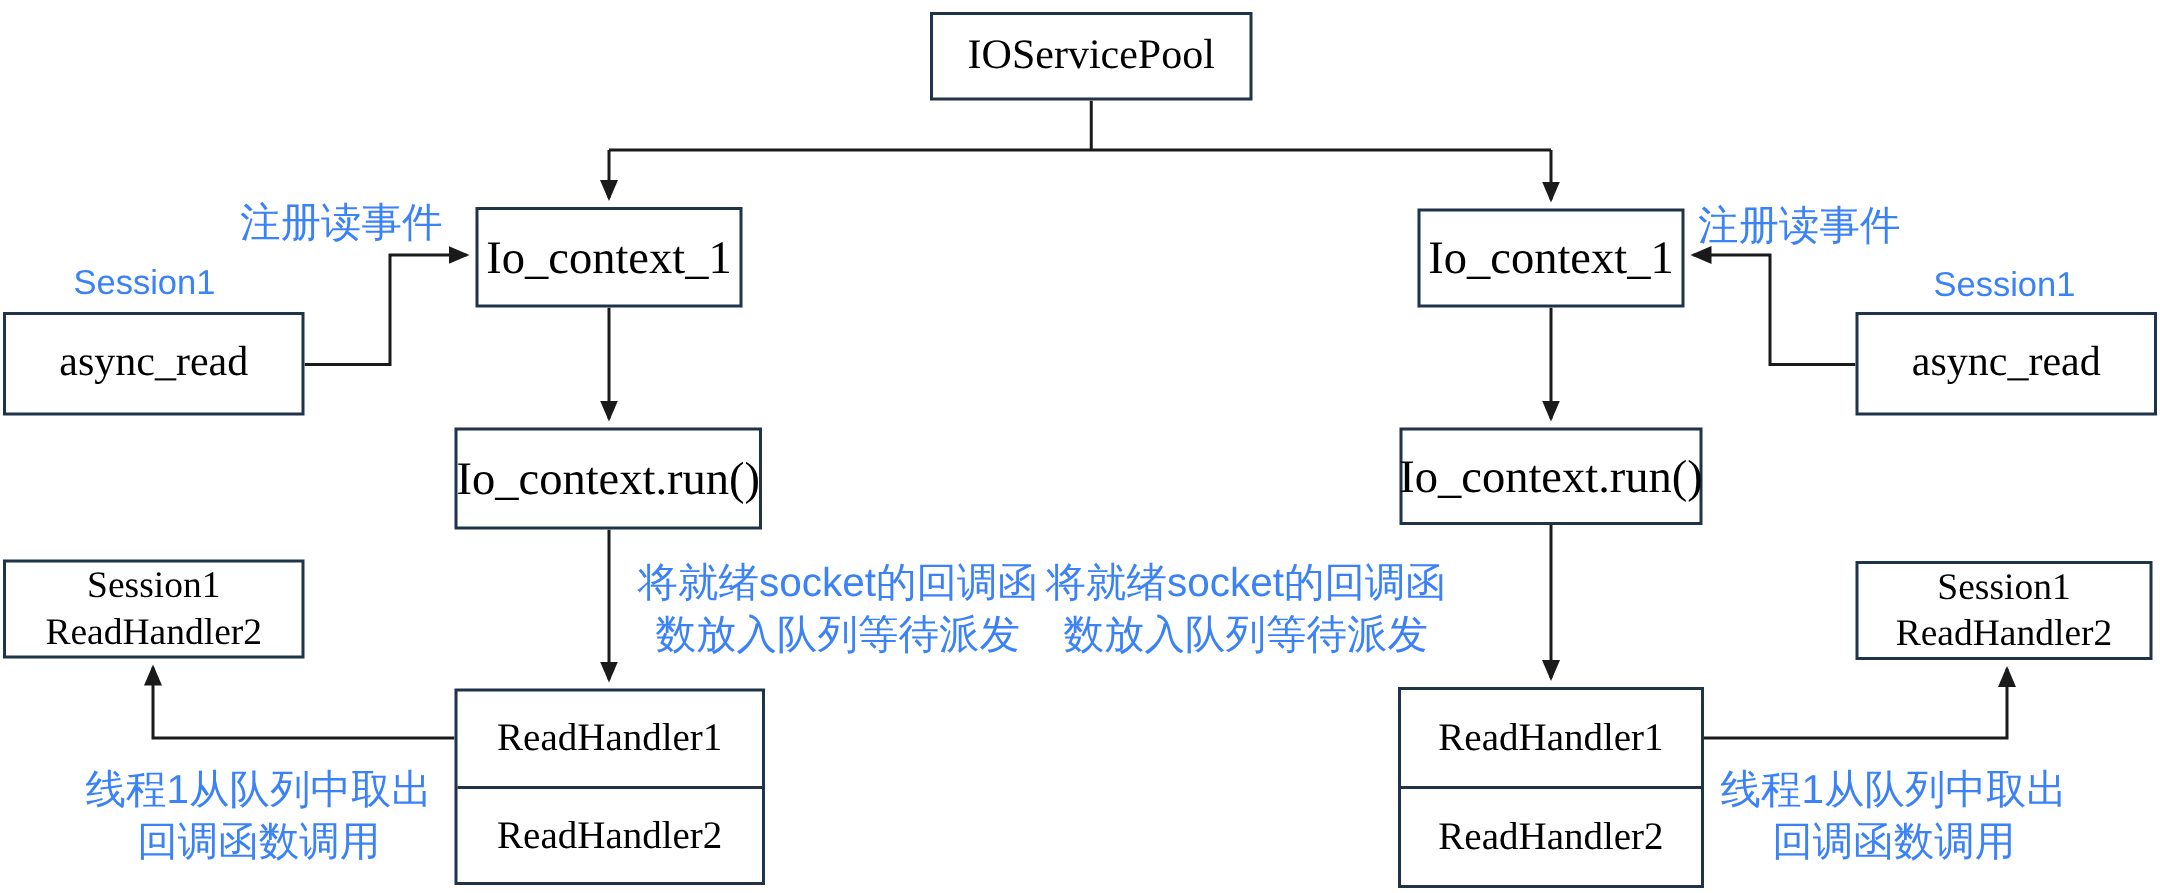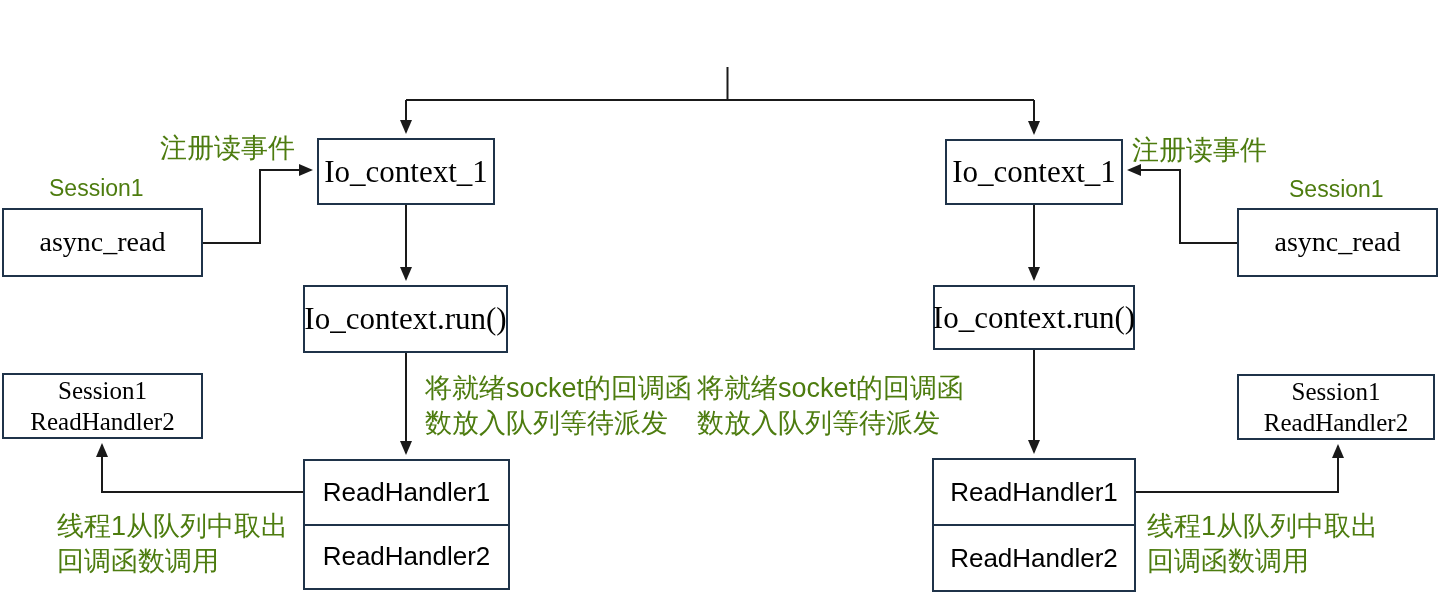--- a/index.html
+++ b/index.html
@@ -47,32 +47,33 @@
     border: 2px solid #1f3349;
     background: #ffffff;
     display: flex;
     flex-direction: column;
   }
   .queue .cell {
     flex: 1;
     display: flex;
     align-items: center;
     justify-content: center;
-    font-family: Liberation Sans, sans-serif;
+    font-family: Liberation Serif, serif;
     font-size: 26px;
     color: #000000;
   }
   .queue .cell + .cell {
     border-top: 2px solid #1f3349;
   }
   .lbl {
     position: absolute;
-    color: #4d7c0f;
+    color: #3b82f6;
     font-family: "Liberation Sans", sans-serif;
     white-space: nowrap;
+    text-align: center;
   }
   .lbl.session {
     font-size: 23px;
   }
   .lbl.cjk {
     font-size: 27px;
     line-height: 35px;
   }
   .watermark {
     position: absolute;
@@ -113,20 +114,23 @@
       <path d="M1034,205 L1034,279" marker-end="url(#ah)"></path>
 
       <path d="M406,353 L406,453" marker-end="url(#ah)"></path>
       <path d="M1034,350 L1034,452" marker-end="url(#ah)"></path>
 
       <path d="M303,492 L102,492 L102,445" marker-end="url(#ah)"></path>
       <path d="M1136,492 L1338,492 L1338,446" marker-end="url(#ah)"></path>
     </g>
   </svg>
 
+  <div class="box" style="left:620px; top:8px; width:215px; height:59px; font-size:28px;">
+    <span>IOServicePool</span>
+  </div>
 
   <div class="box" style="left:317px; top:138px; width:178px; height:67px;">
     <span>Io_context_1</span>
   </div>
 
   <div class="lbl cjk" style="left:160px; top:131px;">注册读事件</div>
 
   <div class="lbl session" style="left:49px; top:175px;">Session1</div>
 
   <div class="box" style="left:2px; top:208px; width:201px; height:69px; font-size:28px;">

